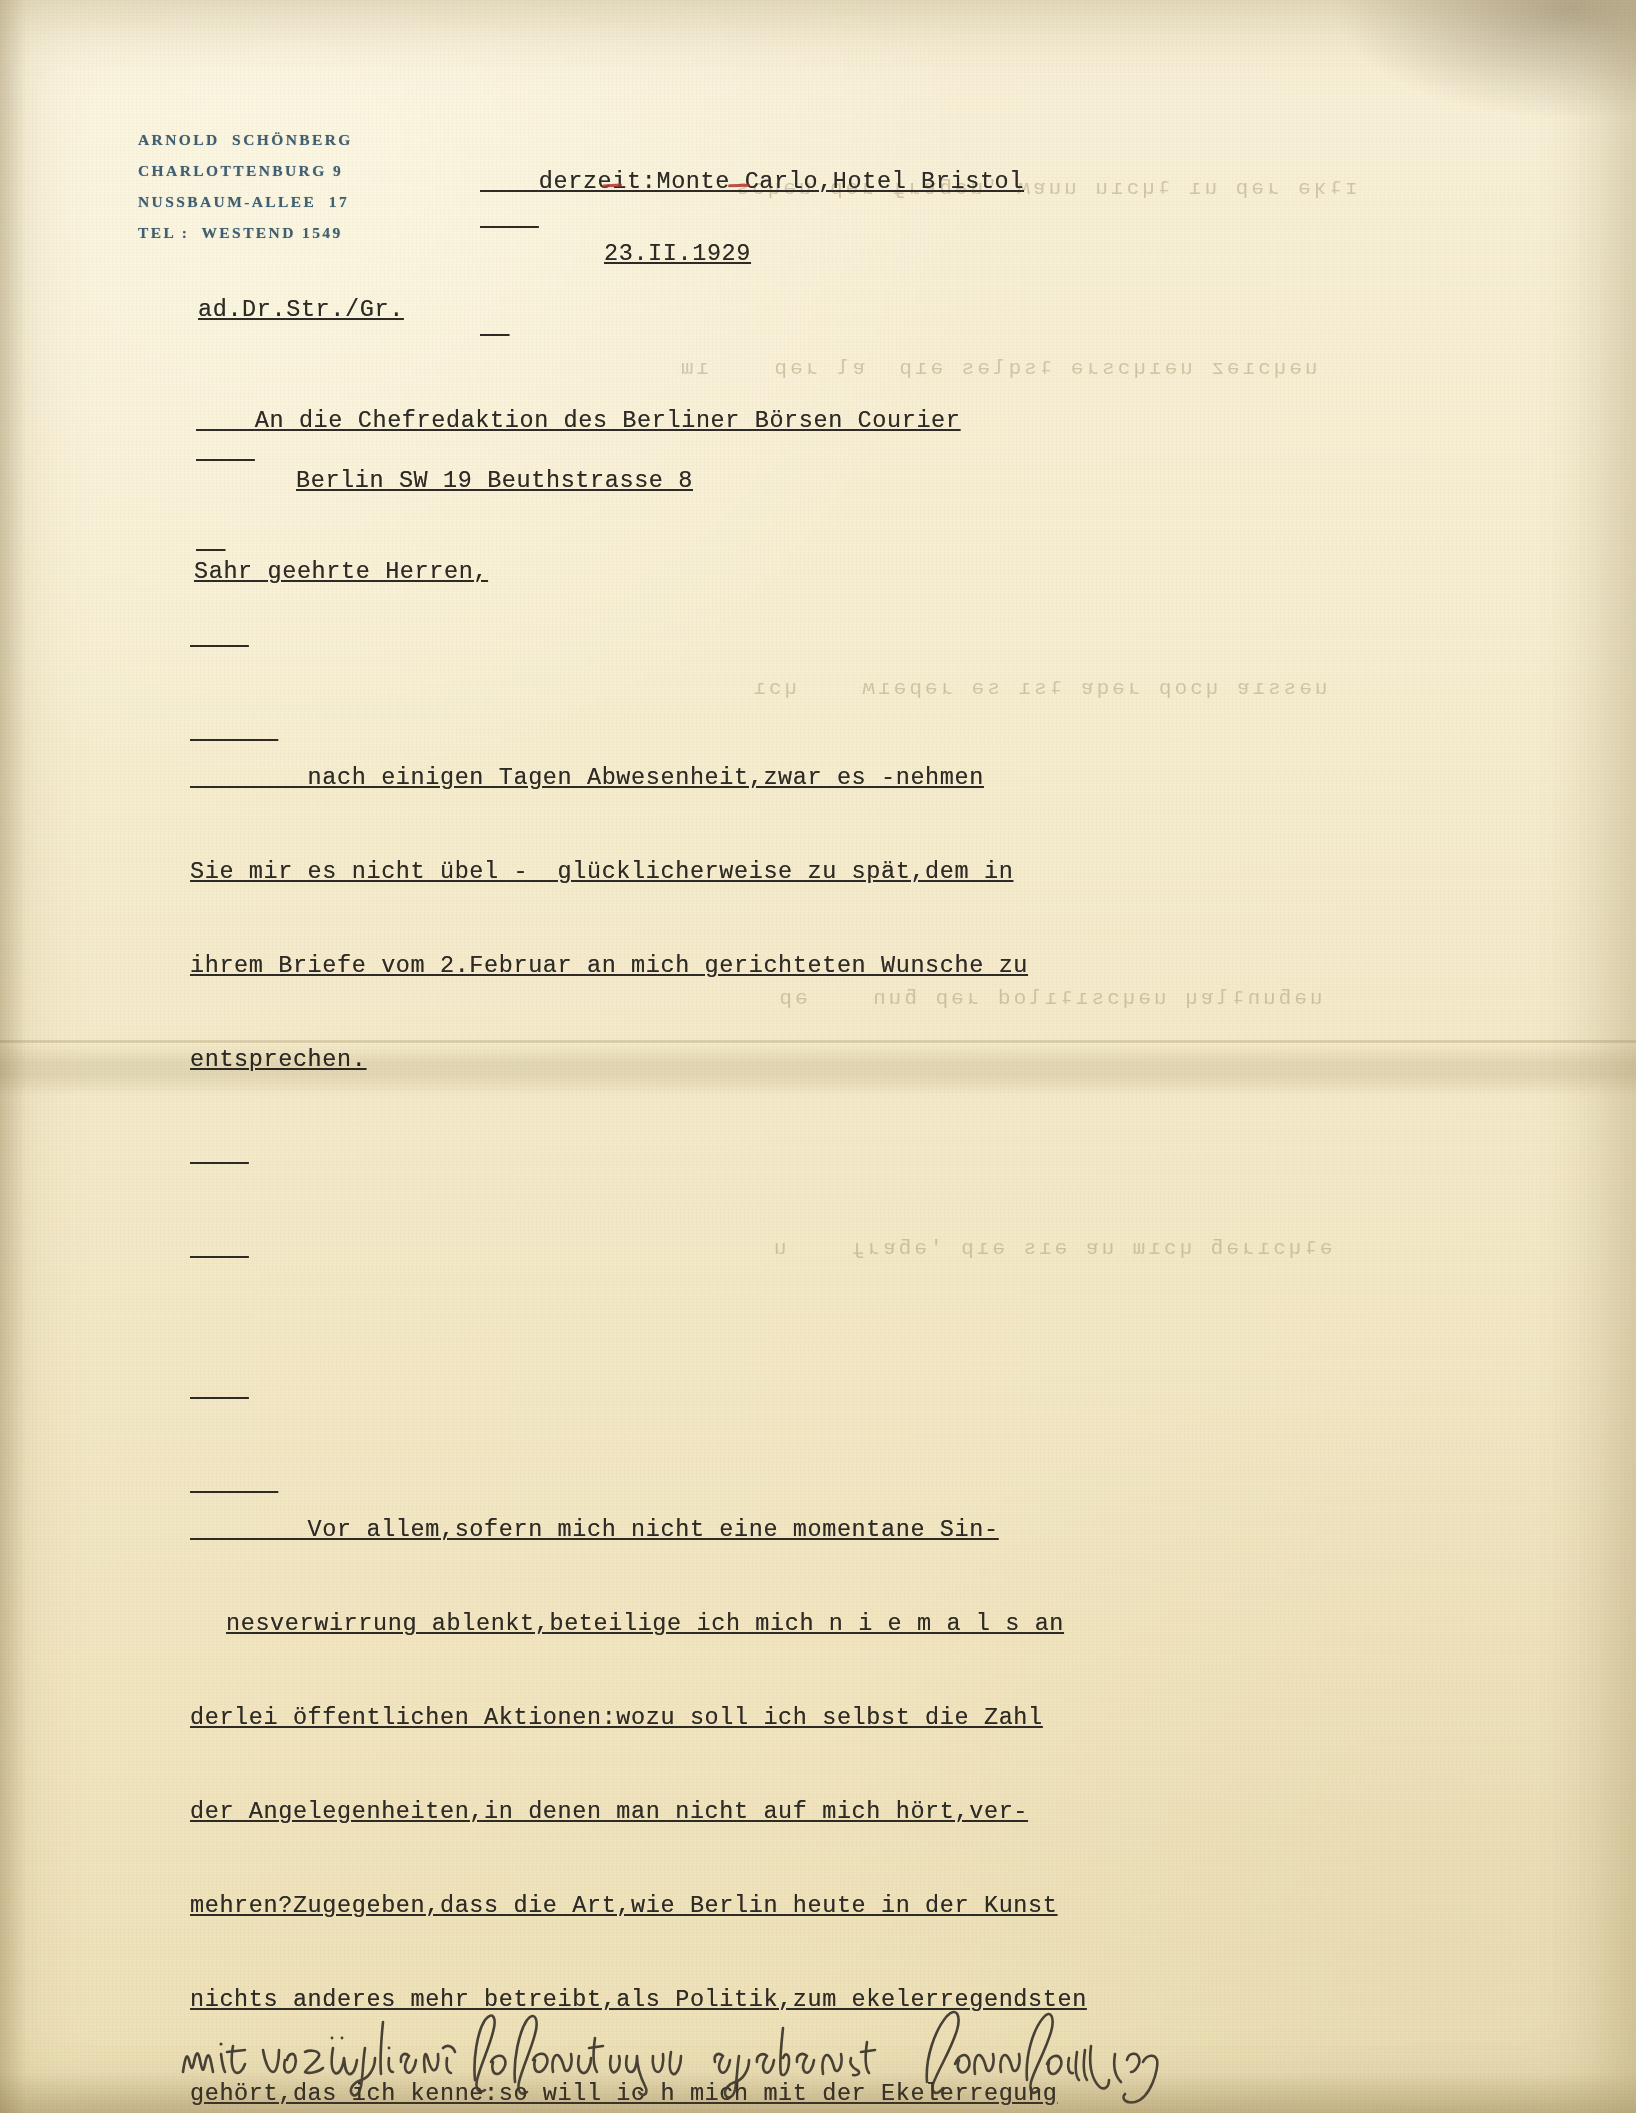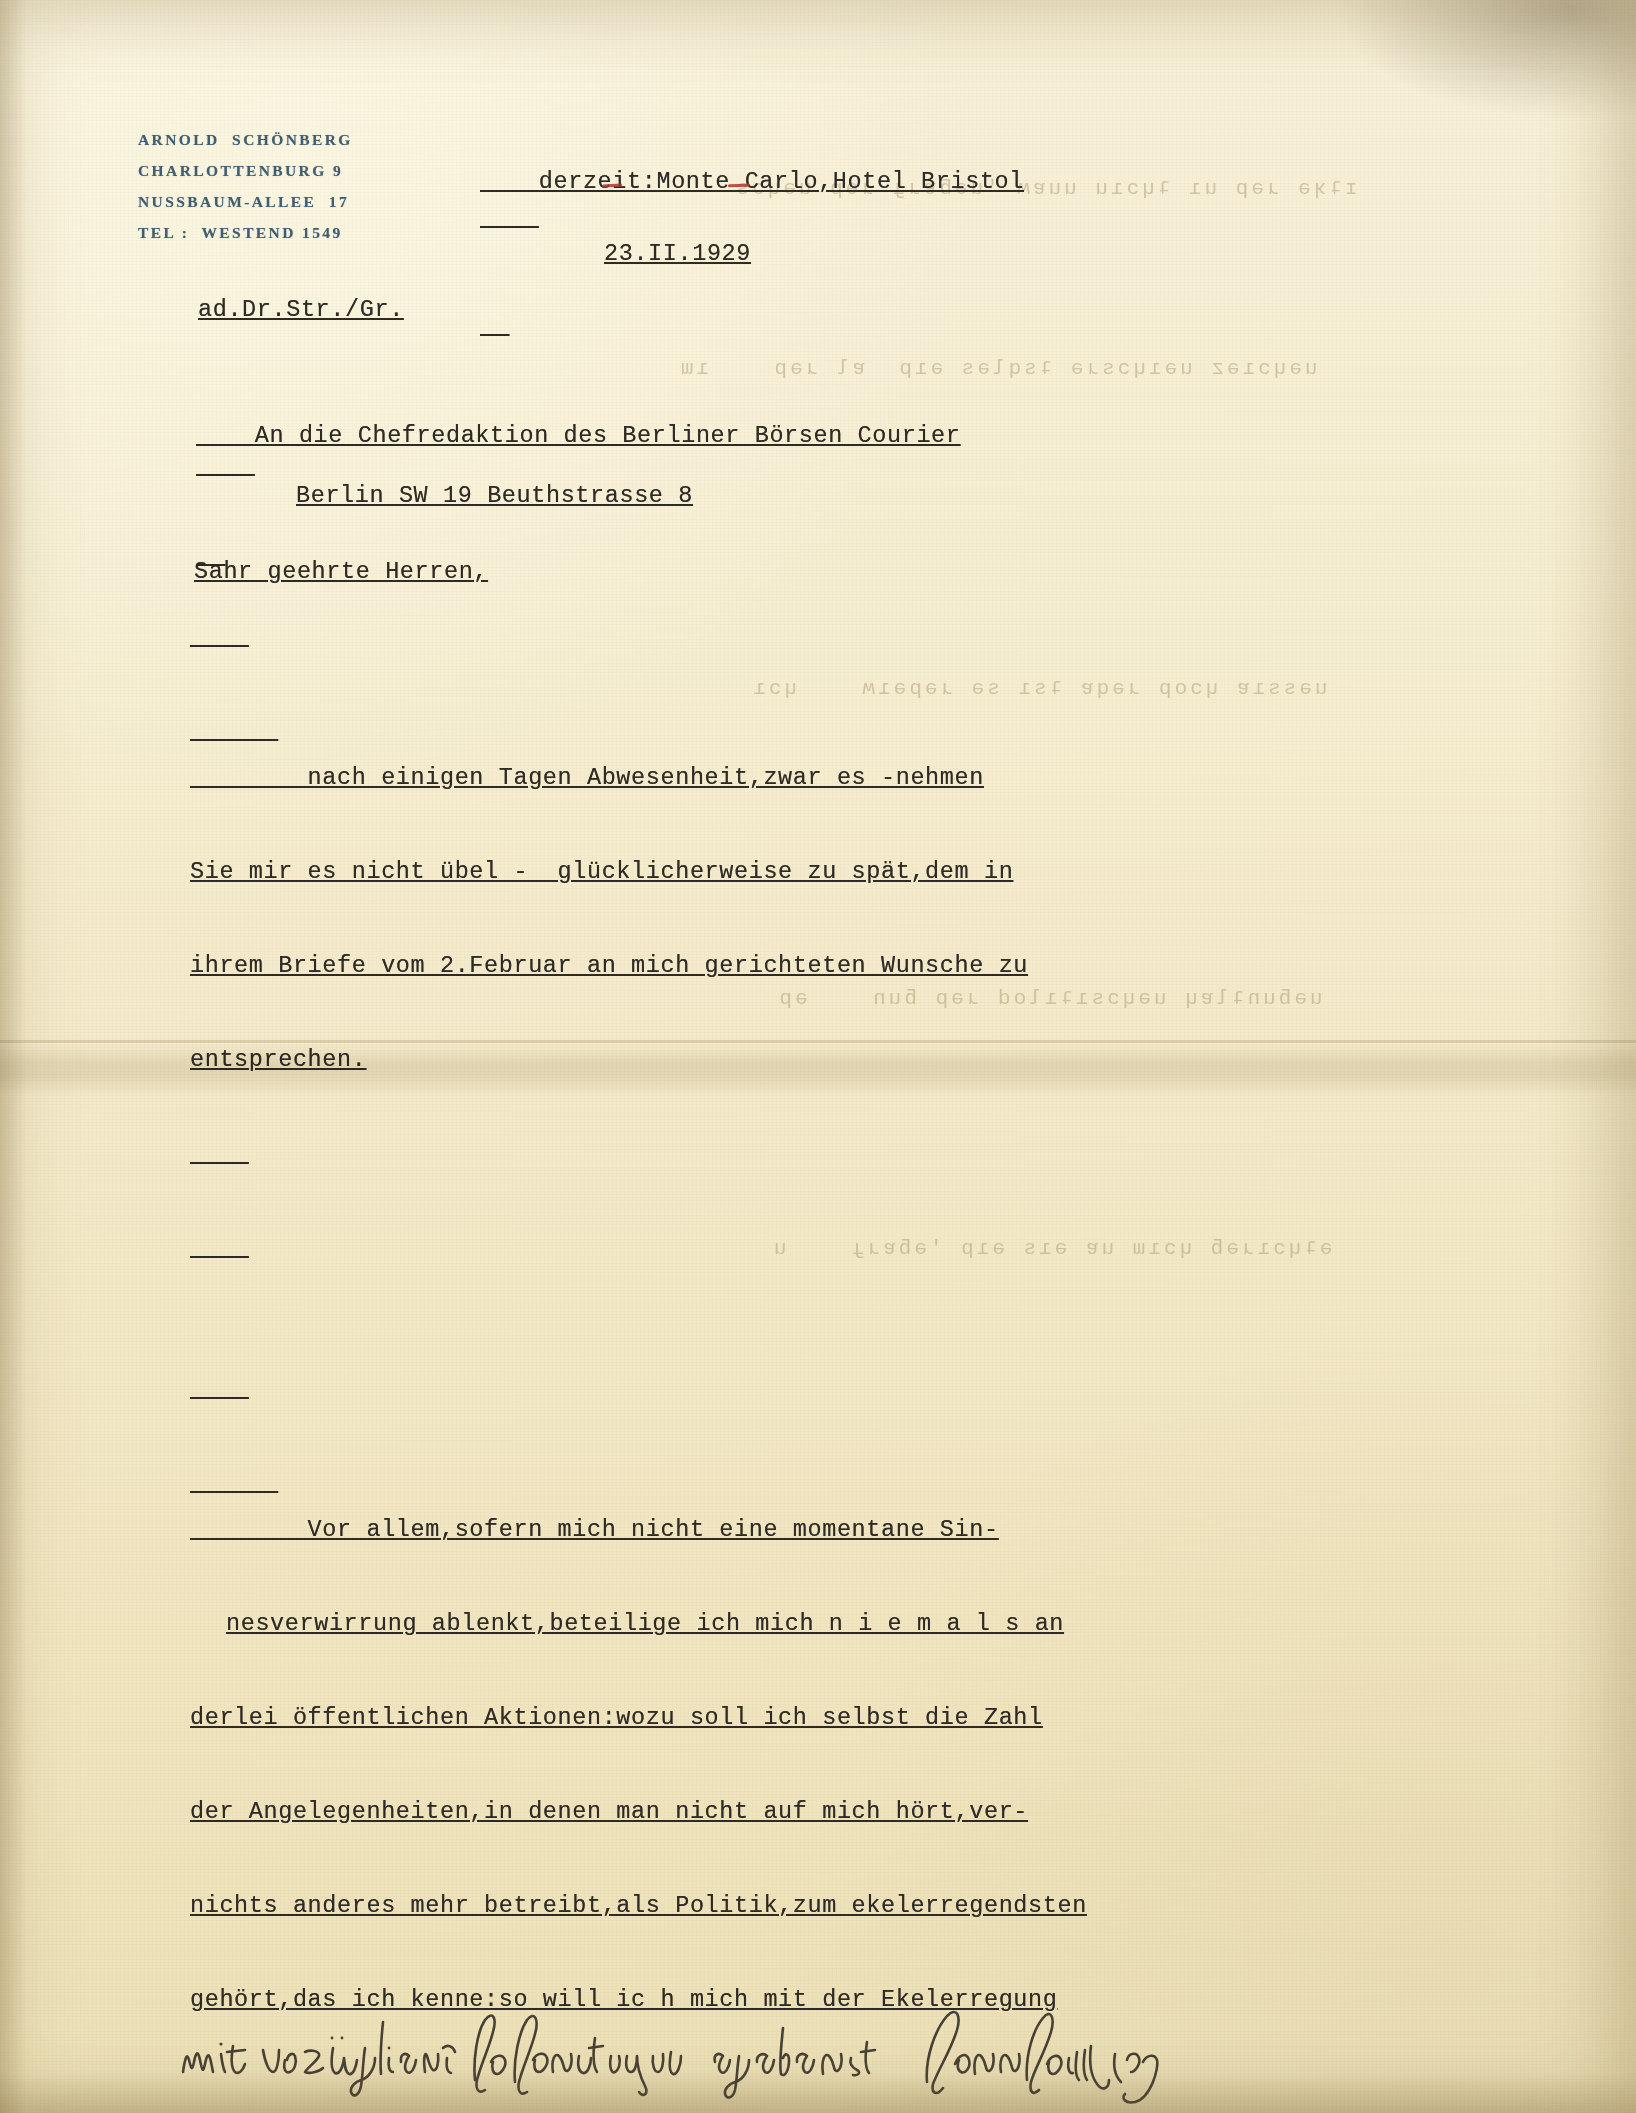--- a/index.html
+++ b/index.html
@@ -77,21 +77,21 @@
     letter-spacing:.6px;
     text-shadow:0 0 .6px rgba(40,36,30,.55);
     text-decoration:underline;
   }
 
   .dateline{left:480px;top:128px;line-height:36px;}
   .dateline .l2{display:block;margin-left:124px;}
 
   .refline{left:198px;top:296px;}
 
-  .addr{left:196px;top:391px;line-height:30px;}
+  .addr{left:196px;top:376px;line-height:30px;}
   .addr .ind{display:block;padding-left:100px;}
 
   .salute{left:194px;top:518px;margin-top:40px;}
 
   .body{left:190px;top:566px;line-height:47px;}
   .body .p{margin:0;}
   .body .gap{display:block;height:47px;}
 
   
   .redmark{
@@ -162,20 +162,21 @@
 <span style="display: block;">Sie mir es nicht übel -  glücklicherweise zu spät,dem in</span>
 <span style="display: block;">ihrem Briefe vom 2.Februar an mich gerichteten Wunsche zu</span>
 <span style="display: block;">entsprechen.</span>
     </div>
     <div class="gap"></div>
     <div class="p">
       <span style="display: block;">        Vor allem,sofern mich nicht eine momentane Sin-</span>
 <span style="display: block; margin-left: 36px;">nesverwirrung ablenkt,beteilige ich mich n i e m a l s an</span>
 <span style="display: block;">derlei öffentlichen Aktionen:wozu soll ich selbst die Zahl</span>
 <span style="display: block;">der Angelegenheiten,in denen man nicht auf mich hört,ver-</span>
+<span style="display: block;">mehren?Zugegeben,dass die Art,wie Berlin heute in der Kunst</span>
 <span style="display: block;">nichts anderes mehr betreibt,als Politik,zum ekelerregendsten</span>
 <span style="display: block;">gehört,das ich kenne:so will ic h mich mit der Ekelerregung</span>
 
 
     </div>
     
     
     
     
   </div>

